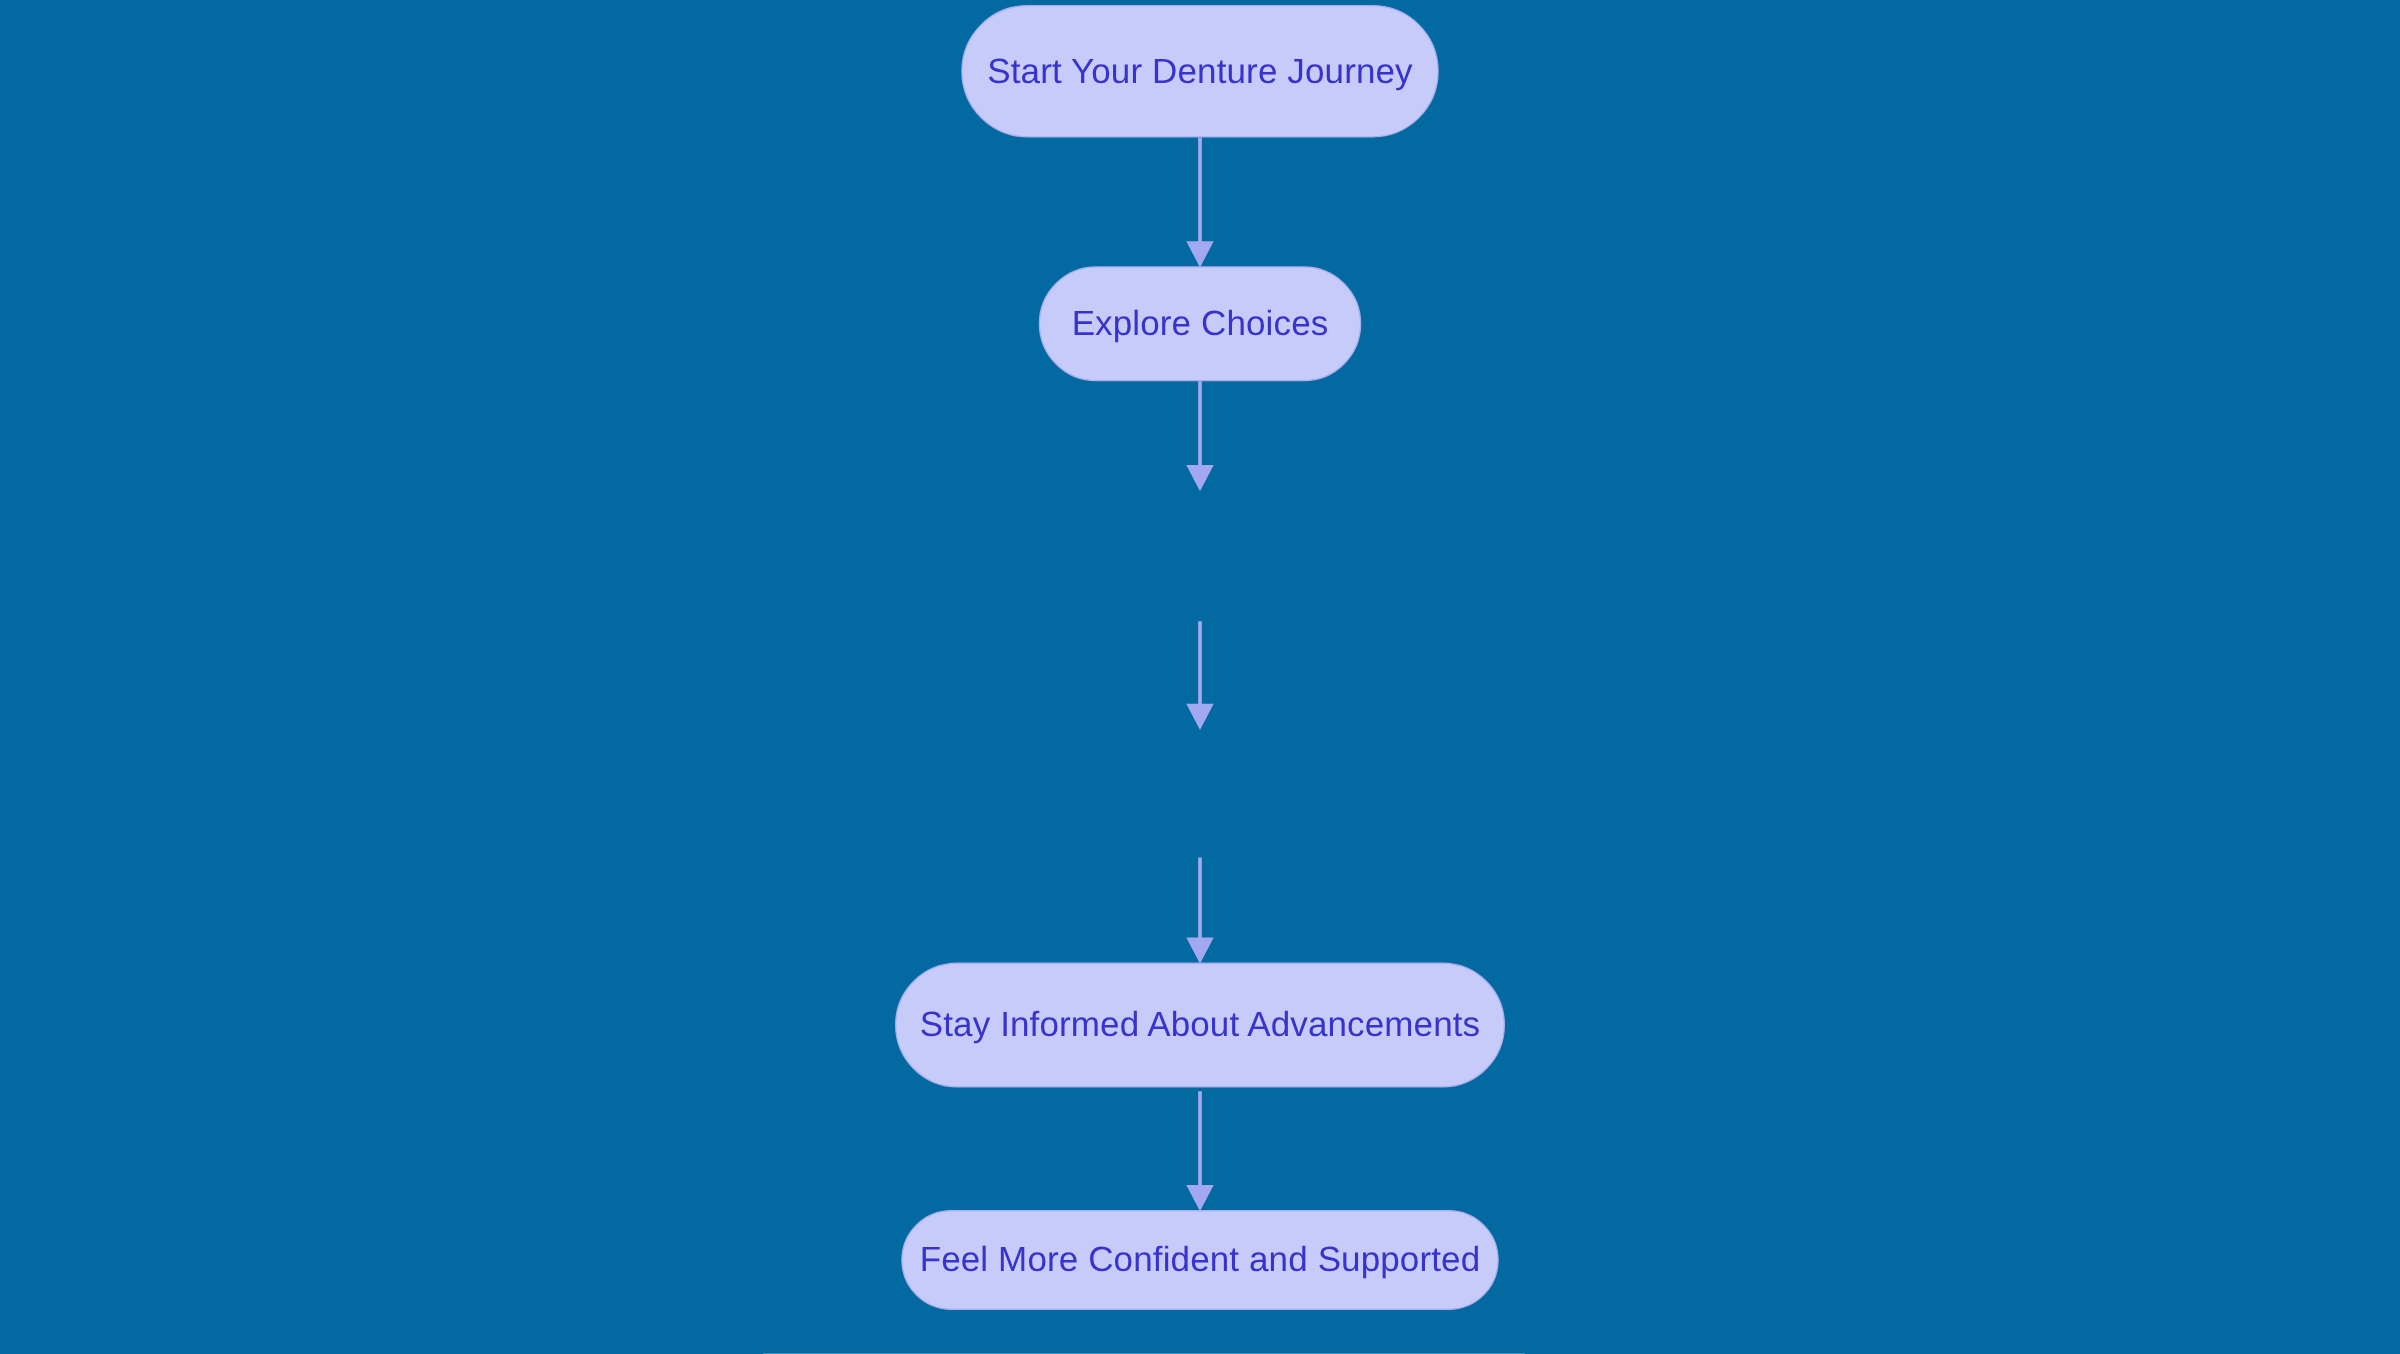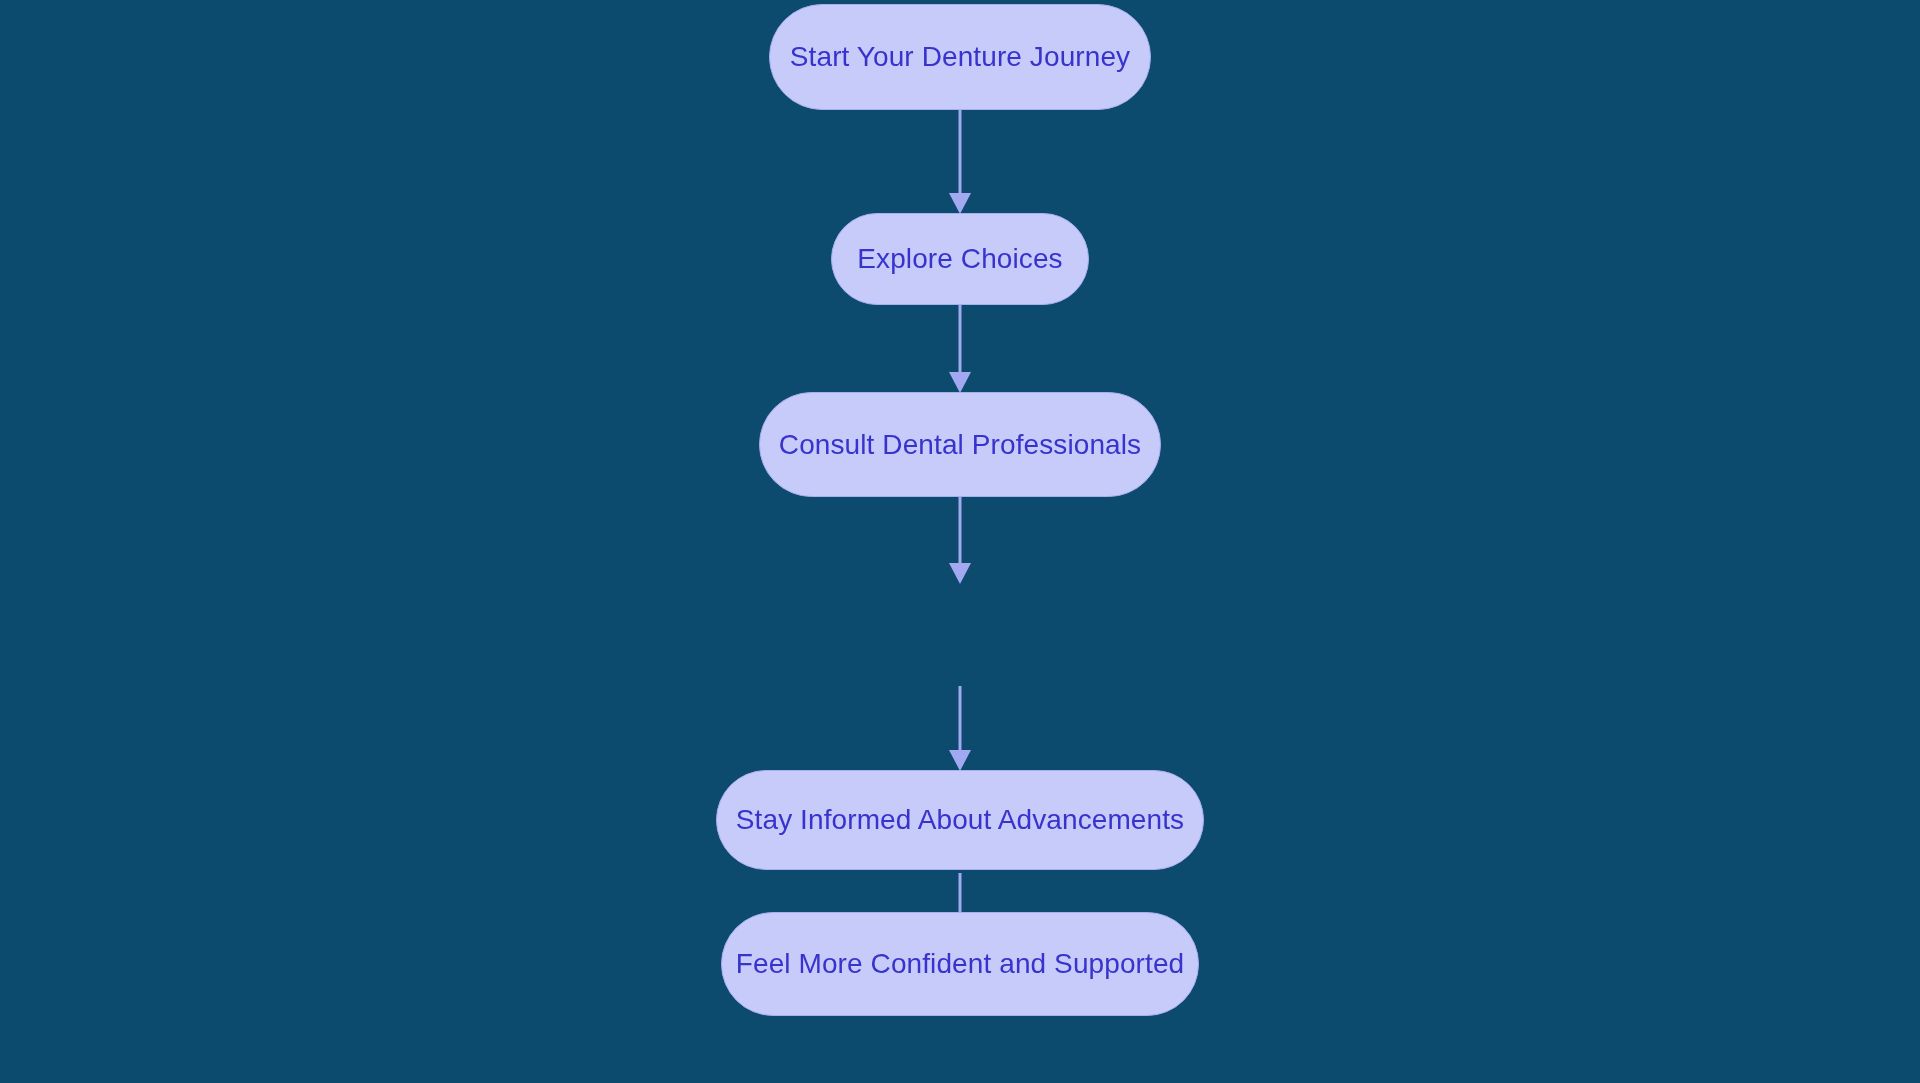--- a/index.html
+++ b/index.html
@@ -13,21 +13,21 @@
     width: 1920px;
     height: 1083px;
     font-family: "Liberation Sans", sans-serif;
     overflow: hidden;
   }
 
   #flowchart-canvas {
     position: relative;
     width: 1920px;
     height: 1083px;
-    background: #0c4a6e;
+    background: #0369a1;
   }
 
   .flow-node {
     position: absolute;
     display: flex;
     align-items: center;
     justify-content: center;
     background: #c6cbfa;
     border: 1.6px solid #a8aef2;
     border-radius: 999px;
@@ -46,21 +46,21 @@
     text-align: center;
     user-select: none;
   }
 
   
   #node-0 { top: 4px;    width: 382px; height: 106px; }
   #node-1 { top: 213px;  width: 258px; height: 92px;  }
   #node-2 { top: 392px;  width: 402px; height: 105px; }
   #node-3 { top: 583px;  width: 402px; height: 103px; }
   #node-4 { top: 770px;  width: 488px; height: 100px; }
-  #node-5 { top: 912px;  width: 478px; height: 104px; }
+  #node-5 { top: 968px;  width: 478px; height: 80px; }
 
   .flow-edge {
     position: absolute;
     left: 50%;
     transform: translateX(-50%);
     width: 26px;
     pointer-events: none;
   }
   .flow-edge svg { display: block; overflow: visible; }
 
@@ -90,23 +90,20 @@
     <span class="flow-node-label">Explore Choices</span>
   </div>
 
   <div class="flow-edge" id="edge-1">
     <svg width="26" height="89" viewBox="0 0 26 89" aria-hidden="true">
       <line x1="13" y1="0" x2="13" y2="69" stroke="#a3a9f0" stroke-width="3"></line>
       <polygon points="13,88 2,67 24,67" fill="#a3a9f0"></polygon>
     </svg>
   </div>
 
-  <div class="flow-node" id="node-2">
-    <span class="flow-node-label">Consult Dental Professionals</span>
-  </div>
 
   <div class="flow-edge" id="edge-2">
     <svg width="26" height="88" viewBox="0 0 26 88" aria-hidden="true">
       <line x1="13" y1="0" x2="13" y2="68" stroke="#a3a9f0" stroke-width="3"></line>
       <polygon points="13,87 2,66 24,66" fill="#a3a9f0"></polygon>
     </svg>
   </div>
 
 
   <div class="flow-edge" id="edge-3">

